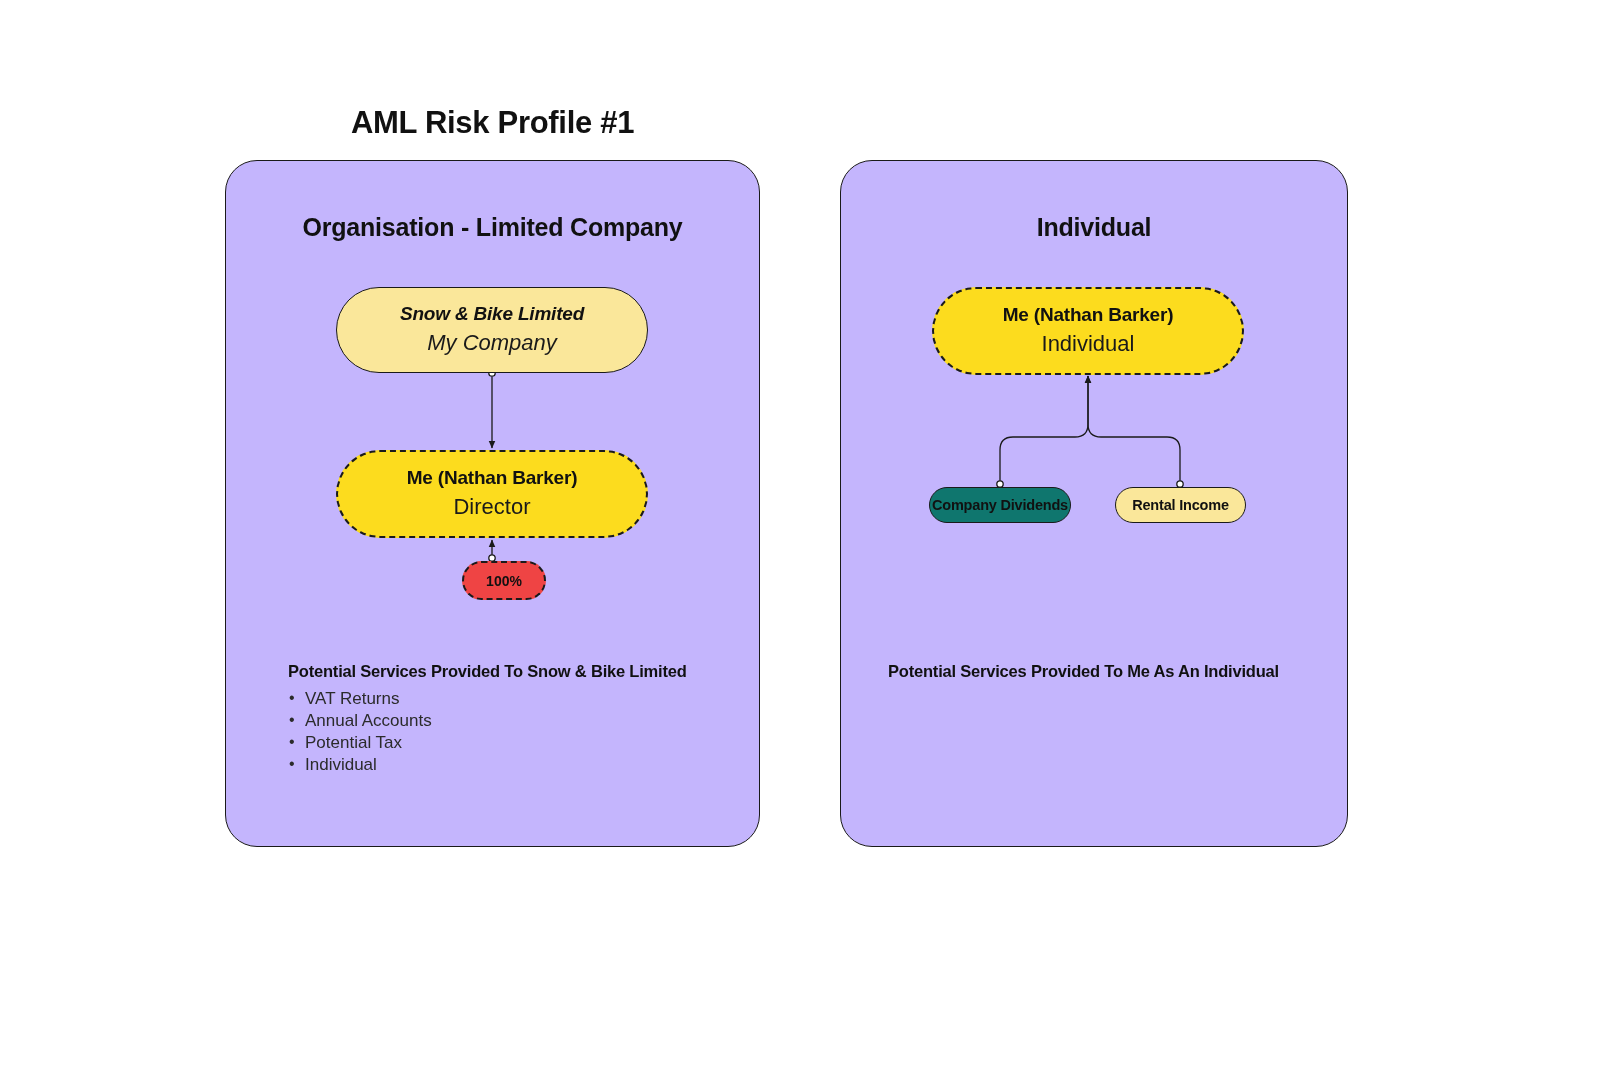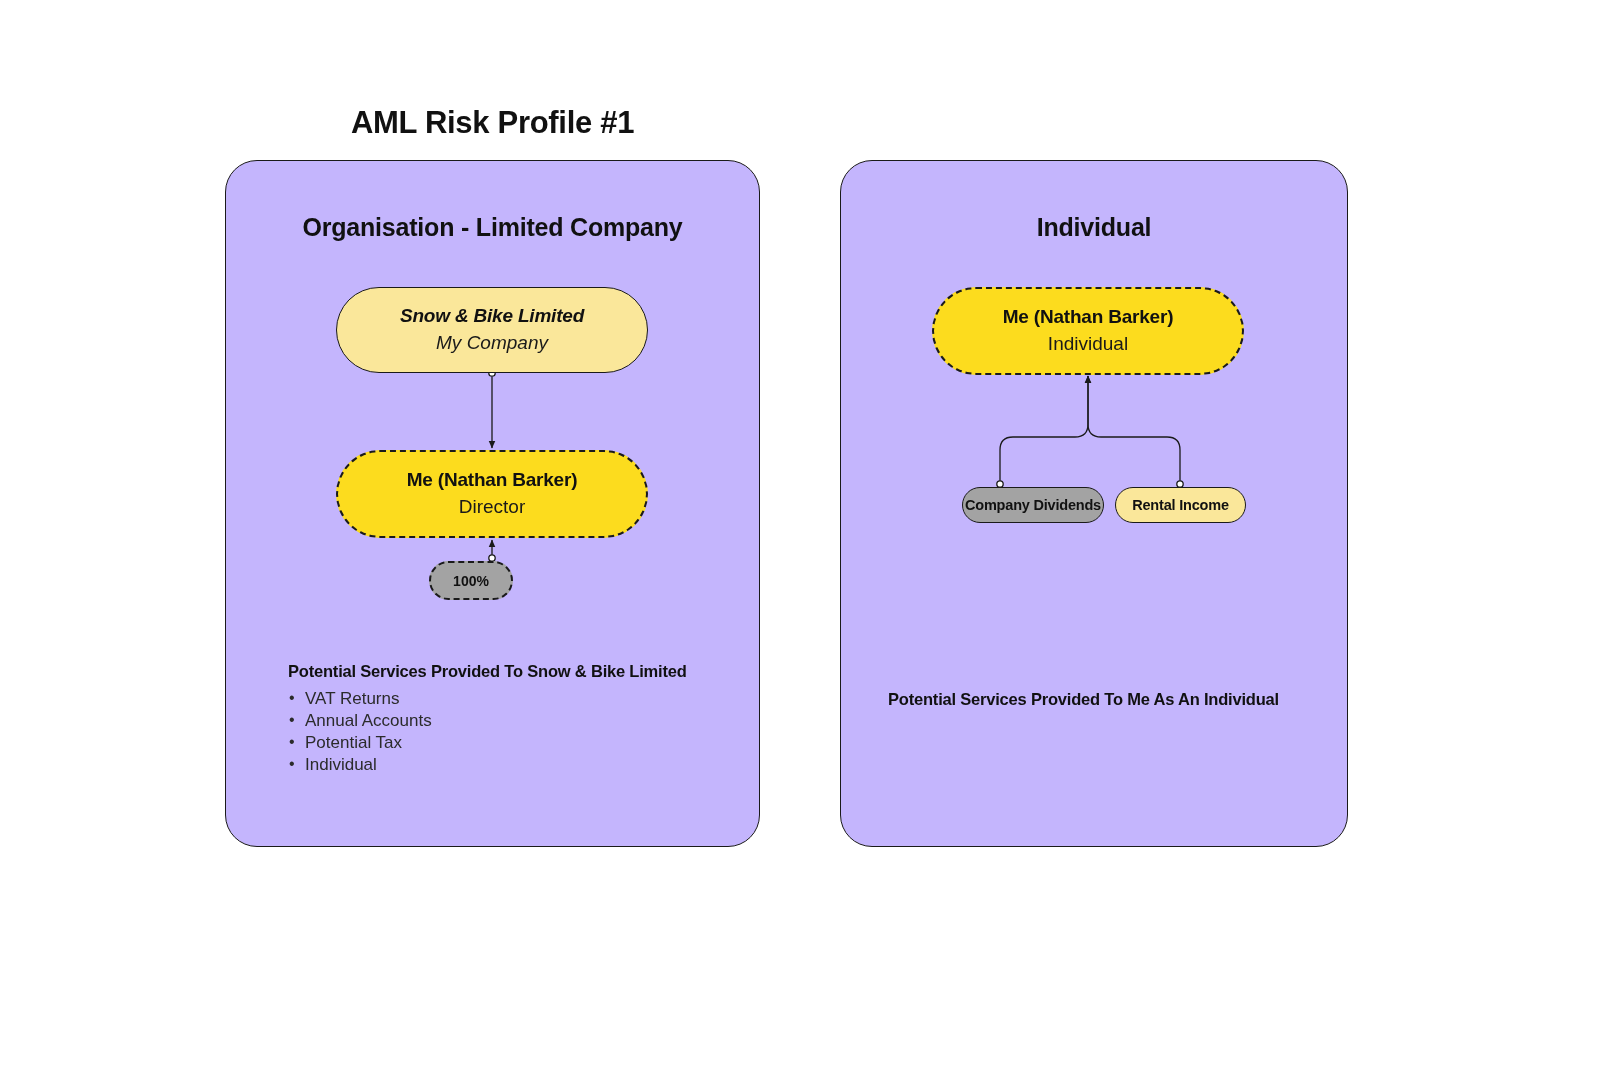--- a/index.html
+++ b/index.html
@@ -71,21 +71,21 @@
     font-weight: bold;
     font-size: 19px;
     letter-spacing: -0.2px;
     color: #111111;
     line-height: 1.2;
   }
 
   .node-sub {
     font-family: "Liberation Sans", sans-serif;
     font-weight: normal;
-    font-size: 19px;
+    font-size: 22px;
     color: #1a1a1a;
     line-height: 1.3;
     margin-top: 3px;
   }
 
   .node-badge-label {
     font-family: "Liberation Sans", sans-serif;
     font-weight: bold;
     font-size: 14px;
     color: #111111;
@@ -193,46 +193,46 @@
     <div class="node-title">Snow &amp; Bike Limited</div>
     <div class="node-sub">My Company</div>
   </div>
 
   <div class="node dashed" style="left:336px; top:450px; width:312px; height:88px;
        background:#FCDC1E; border-radius:44px;">
     <div class="node-title">Me (Nathan Barker)</div>
     <div class="node-sub">Director</div>
   </div>
 
-  <div class="node dashed" style="left:429px; top:561px; width:84px; height:39px;
-       background:#a3a3a3; border-radius:20px;">
+  <div class="node dashed" style="left:462px; top:561px; width:84px; height:39px;
+       background:#ef4444; border-radius:20px;">
     <div class="node-badge-label">100%</div>
   </div>
 
   <div class="node dashed" style="left:932px; top:287px; width:312px; height:88px;
        background:#FCDC1E; border-radius:44px;">
     <div class="node-title">Me (Nathan Barker)</div>
     <div class="node-sub">Individual</div>
   </div>
 
-  <div class="node" style="left:962px; top:487px; width:142px; height:36px;
-       background:#a3a3a3; border-radius:18px;">
+  <div class="node" style="left:929px; top:487px; width:142px; height:36px;
+       background:#0f766e; border-radius:18px;">
     <div class="node-pill-label">Company Dividends</div>
   </div>
 
   <div class="node" style="left:1115px; top:487px; width:131px; height:36px;
        background:#FAE79A; border-radius:18px;">
     <div class="node-pill-label">Rental Income</div>
   </div>
 
   <div class="services-heading" style="left:288px; top:662px;">Potential Services Provided To Snow &amp; Bike Limited</div>
 
   <ul class="services-list" style="left:287px; top:688px;">
     <li>VAT Returns</li>
     <li>Annual Accounts</li>
     <li>Potential Tax</li>
     <li>Individual</li>
   </ul>
 
-  <div class="services-heading" style="left:888px; top:690px;">Potential Services Provided To Me As An Individual</div>
+  <div class="services-heading" style="left:888px; top:662px;">Potential Services Provided To Me As An Individual</div>
 
 
 </div>
 
 </body></html>

